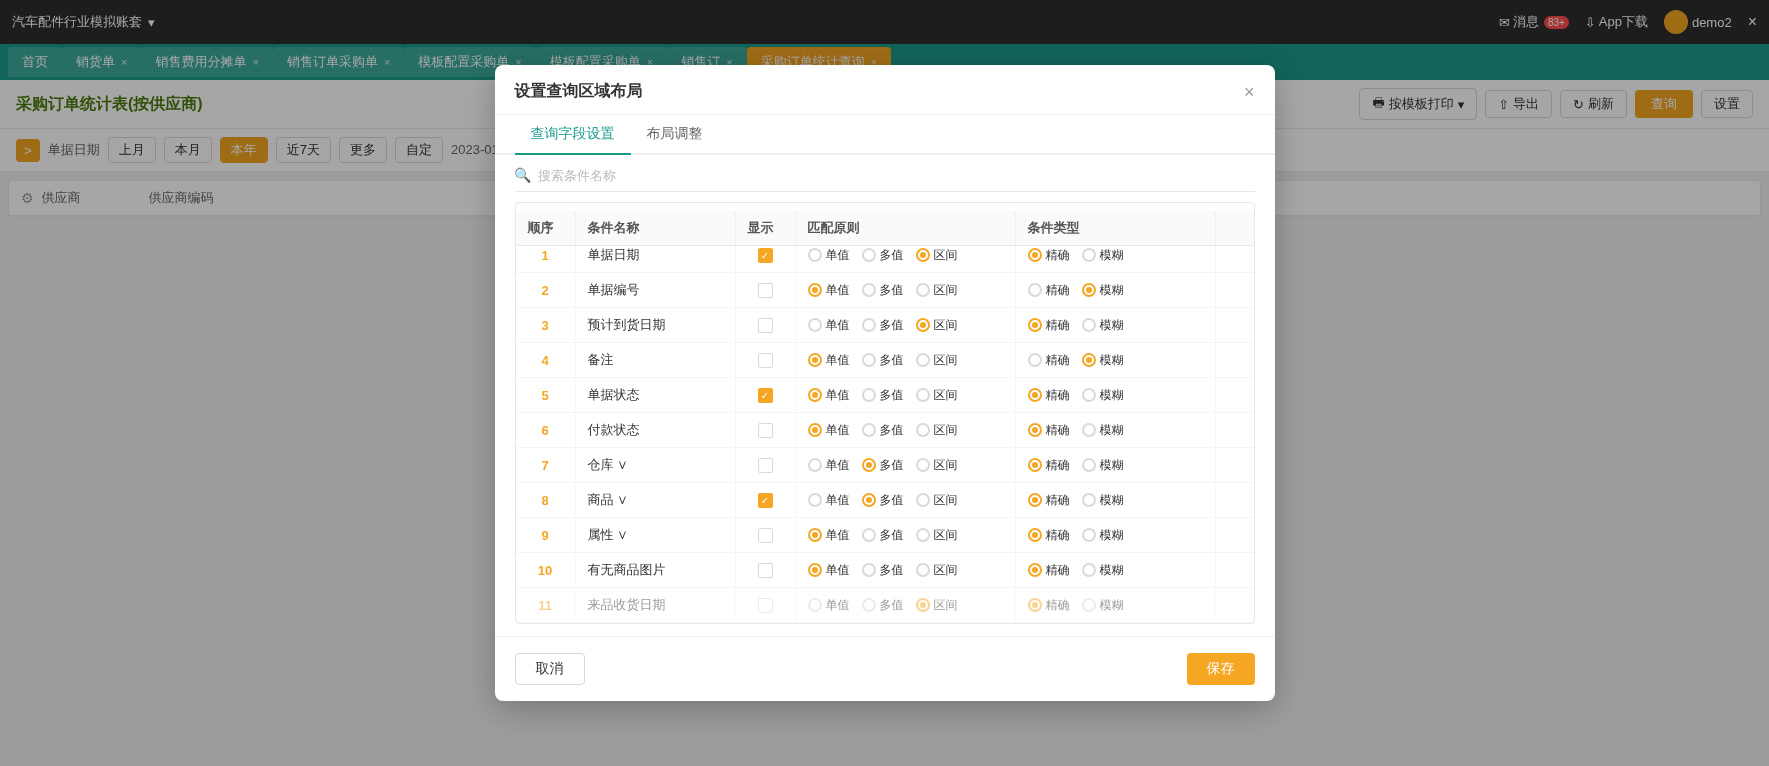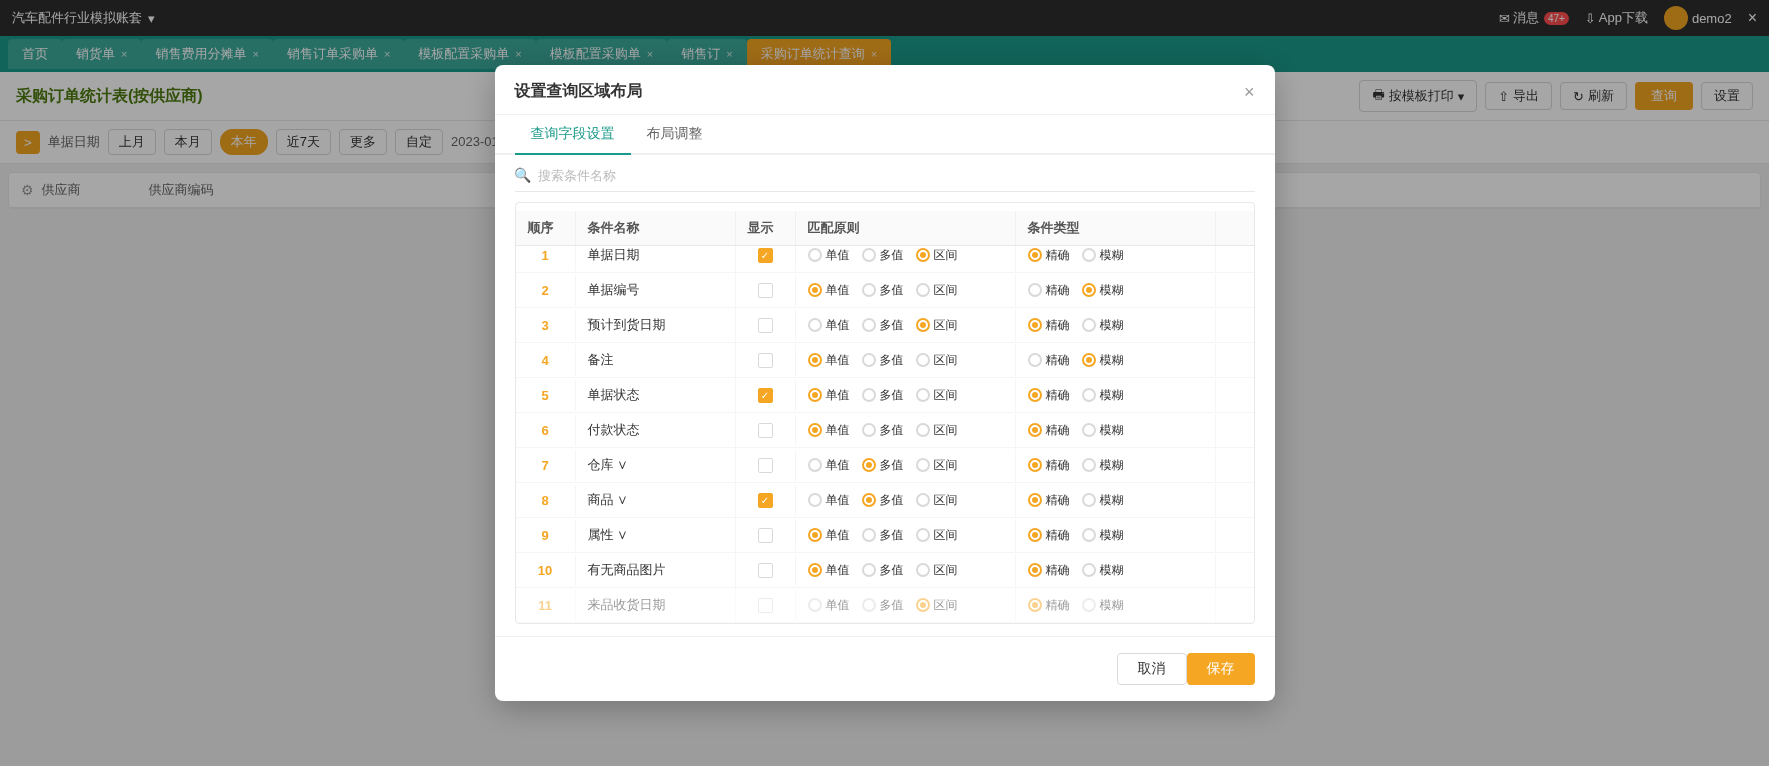--- a/index.html
+++ b/index.html
@@ -1,21 +1,21 @@
 <!DOCTYPE html>
 <html><head>
   <meta charset="utf-8">
   <style>
     * { box-sizing: border-box; margin: 0; padding: 0; }
     body { font-family: "Microsoft YaHei", Arial, sans-serif; font-size: 13px; background: #f0f0f0; overflow: hidden; }
 
     
     .top-bar {
       background: #2d2d2d;
-      height: 36px;
+      height: 44px;
       display: flex;
       align-items: center;
       justify-content: space-between;
       padding: 0 12px;
       color: #fff;
     }
     .top-bar-left { font-size: 13px; display: flex; align-items: center; gap: 6px; }
     .top-bar-right { display: flex; align-items: center; gap: 16px; font-size: 13px; }
     .badge-red {
       background: #ff4d4f;
@@ -106,21 +106,20 @@
       padding: 3px 10px;
       border-radius: 4px;
       cursor: pointer;
       font-size: 13px;
       color: #333;
     }
     .filter-btn.active-date {
       background: #f5a623;
       color: #fff;
       border-color: #f5a623;
-      border-radius: 12px;
     }
 
     
     .main-content {
       background: #f0f0f0;
       padding: 8px;
       min-height: 400px;
     }
     .table-container {
       background: #fff;
@@ -308,21 +307,22 @@
       left: 50%;
       transform: translate(-50%, -50%);
     }
     .radio-label { font-size: 12px; color: #333; }
 
     
     .dialog-footer {
       padding: 16px 20px;
       border-top: 1px solid #f0f0f0;
       display: flex;
-      justify-content: flex-end;
+      justify-content: space-between;
+      gap: 12px;
     }
     .btn-cancel {
       border: 1px solid #d9d9d9;
       background: #fff;
       padding: 6px 20px;
       border-radius: 4px;
       cursor: pointer;
       font-size: 14px;
       color: #333;
     }
@@ -345,21 +345,21 @@
 
 <div class="top-bar">
   <div class="top-bar-left">
     <span>汽车配件行业模拟账套</span>
     <span style="cursor:pointer;">▾</span>
   </div>
   <div class="top-bar-right">
     <span style="cursor:pointer; display:flex; align-items:center; gap:3px;">
       <span>✉</span>
       <span>消息</span>
-      <span class="badge-red">47+</span>
+      <span class="badge-red">83+</span>
     </span>
     <span style="cursor:pointer; display:flex; align-items:center; gap:3px;">
       <span>⇩</span>
       <span>App下载</span>
     </span>
     <span style="cursor:pointer; display:flex; align-items:center; gap:4px;">
       <span style="width:24px;height:24px;border-radius:50%;background:#f5a623;display:inline-block;"></span>
       <span>demo2</span>
     </span>
     <span style="cursor:pointer; font-size:16px;">×</span>

